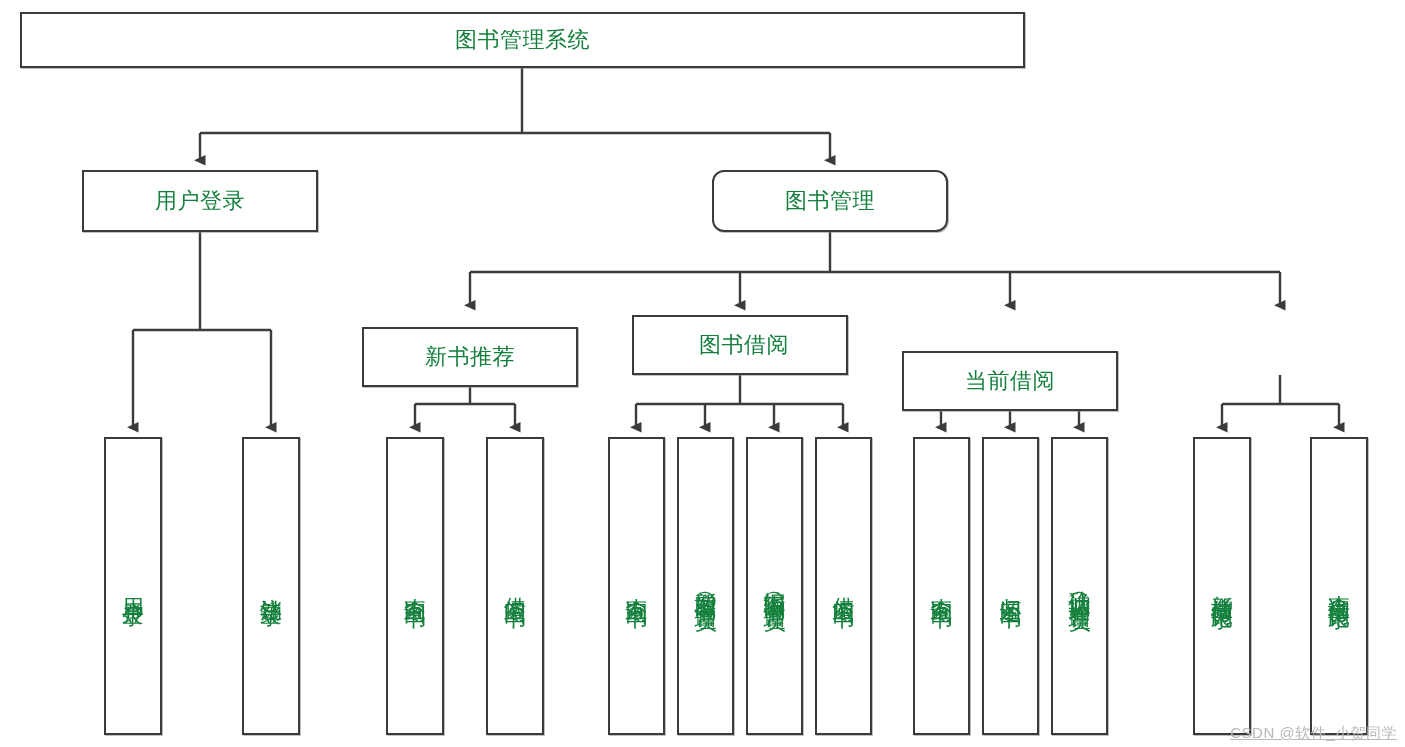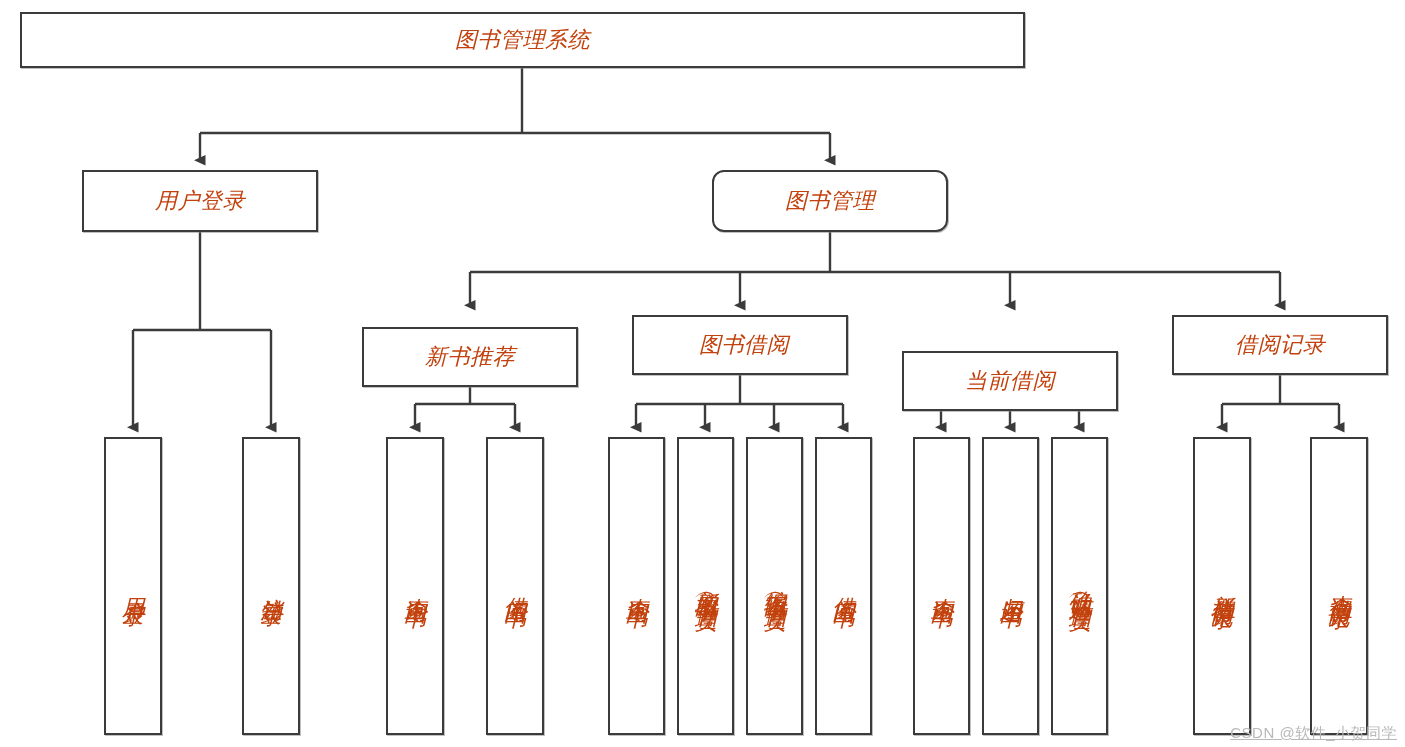--- a/index.html
+++ b/index.html
@@ -25,23 +25,22 @@
     height: 747px;
   }
   .node {
     position: absolute;
     box-sizing: border-box;
     border: 2px solid #3b3b3b;
     background: #ffffff;
     display: flex;
     align-items: center;
     justify-content: center;
-    color: #c2410c;
+    color: #15803d;
     box-shadow: 1px 1px 0 rgba(140,140,140,0.55);
-    font-style: italic;
   }
   .node .lbl {
     display: block;
     text-align: center;
     line-height: 1.18;
     white-space: nowrap;
   }
   .node.horiz .lbl {
     font-size: 22px;
     letter-spacing: 0.5px;
@@ -137,23 +136,20 @@
 
   <div class="node horiz" style="left:362px; top:315px; width:216px; height:60px;margin-top:12px;">
     <span class="lbl">新书推荐</span>
   </div>
   <div class="node horiz" style="left:632px; top:315px; width:216px; height:60px;padding-left:8px;">
     <span class="lbl">图书借阅</span>
   </div>
   <div class="node horiz" style="left:902px; top:315px; width:216px; height:60px;margin-top:36px;">
     <span class="lbl">当前借阅</span>
   </div>
-  <div class="node horiz" style="left:1172px; top:315px; width:216px; height:60px;">
-    <span class="lbl">借阅记录</span>
-  </div>
 
   <div class="node vert" style="left:104px; top:437px; width:58px; height:298px;">
     <span class="lbl">用户登录</span>
   </div>
   <div class="node vert" style="left:242px; top:437px; width:58px; height:298px;">
     <span class="lbl">注销登录</span>
   </div>
 
   <div class="node vert" style="left:386px; top:437px; width:58px; height:298px;">
     <span class="lbl">查询图书</span>

